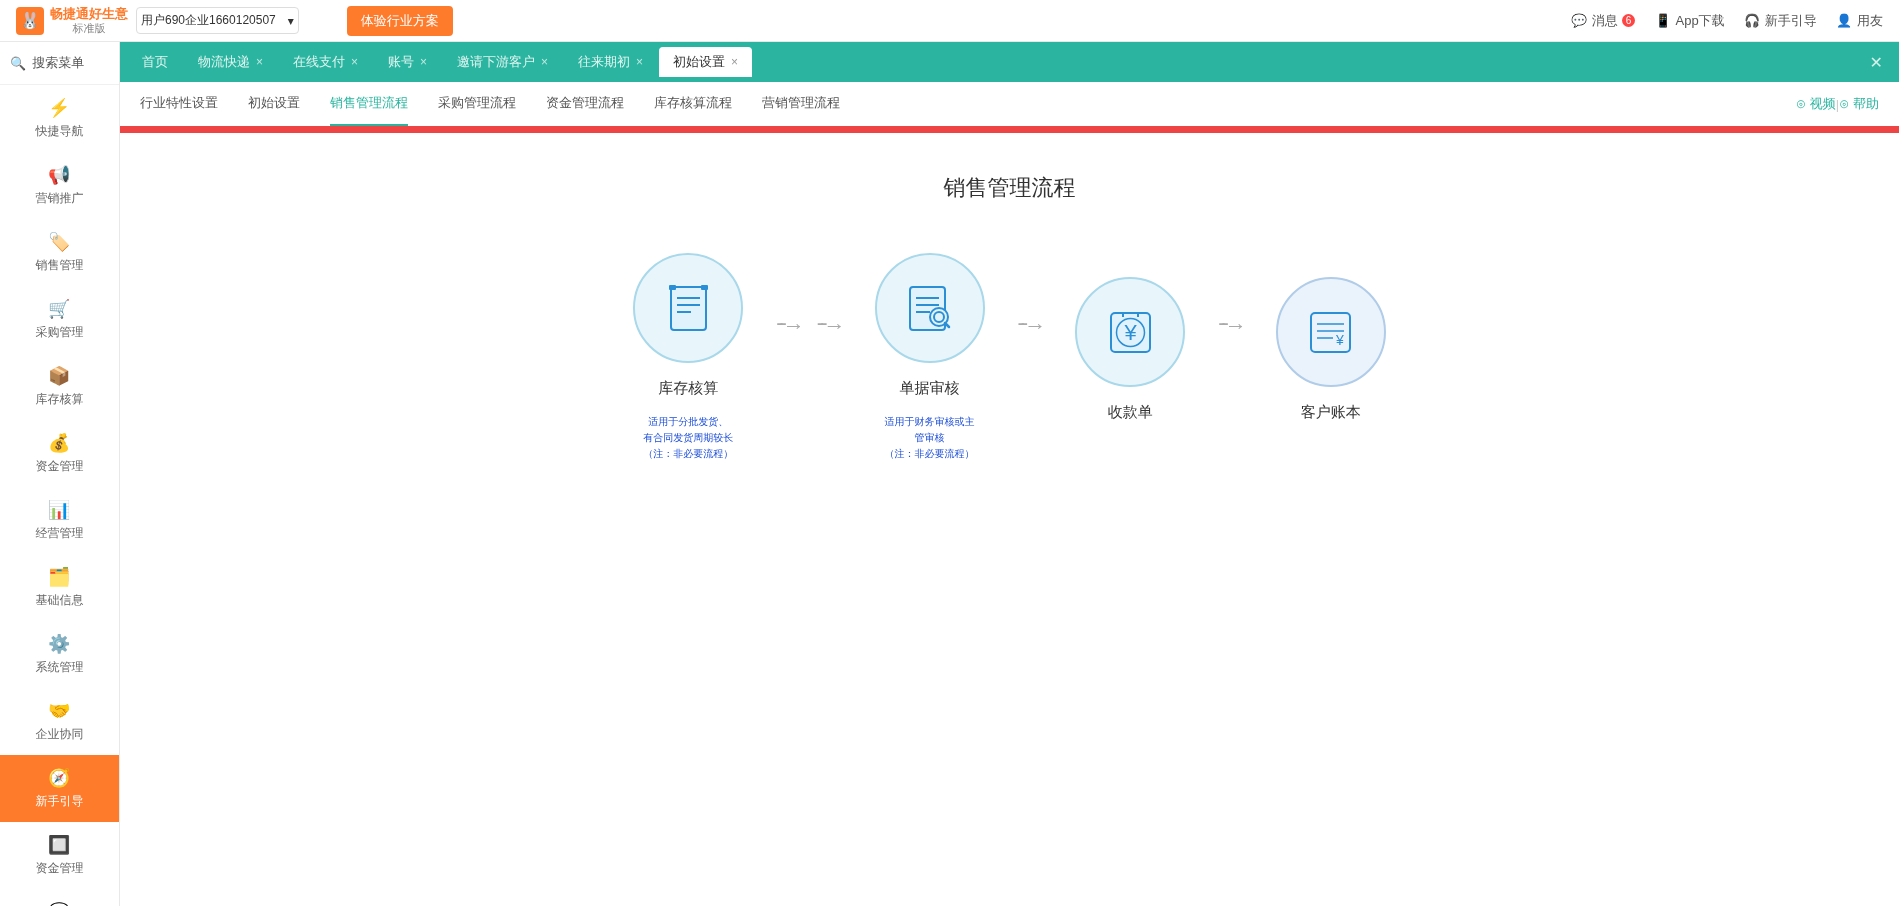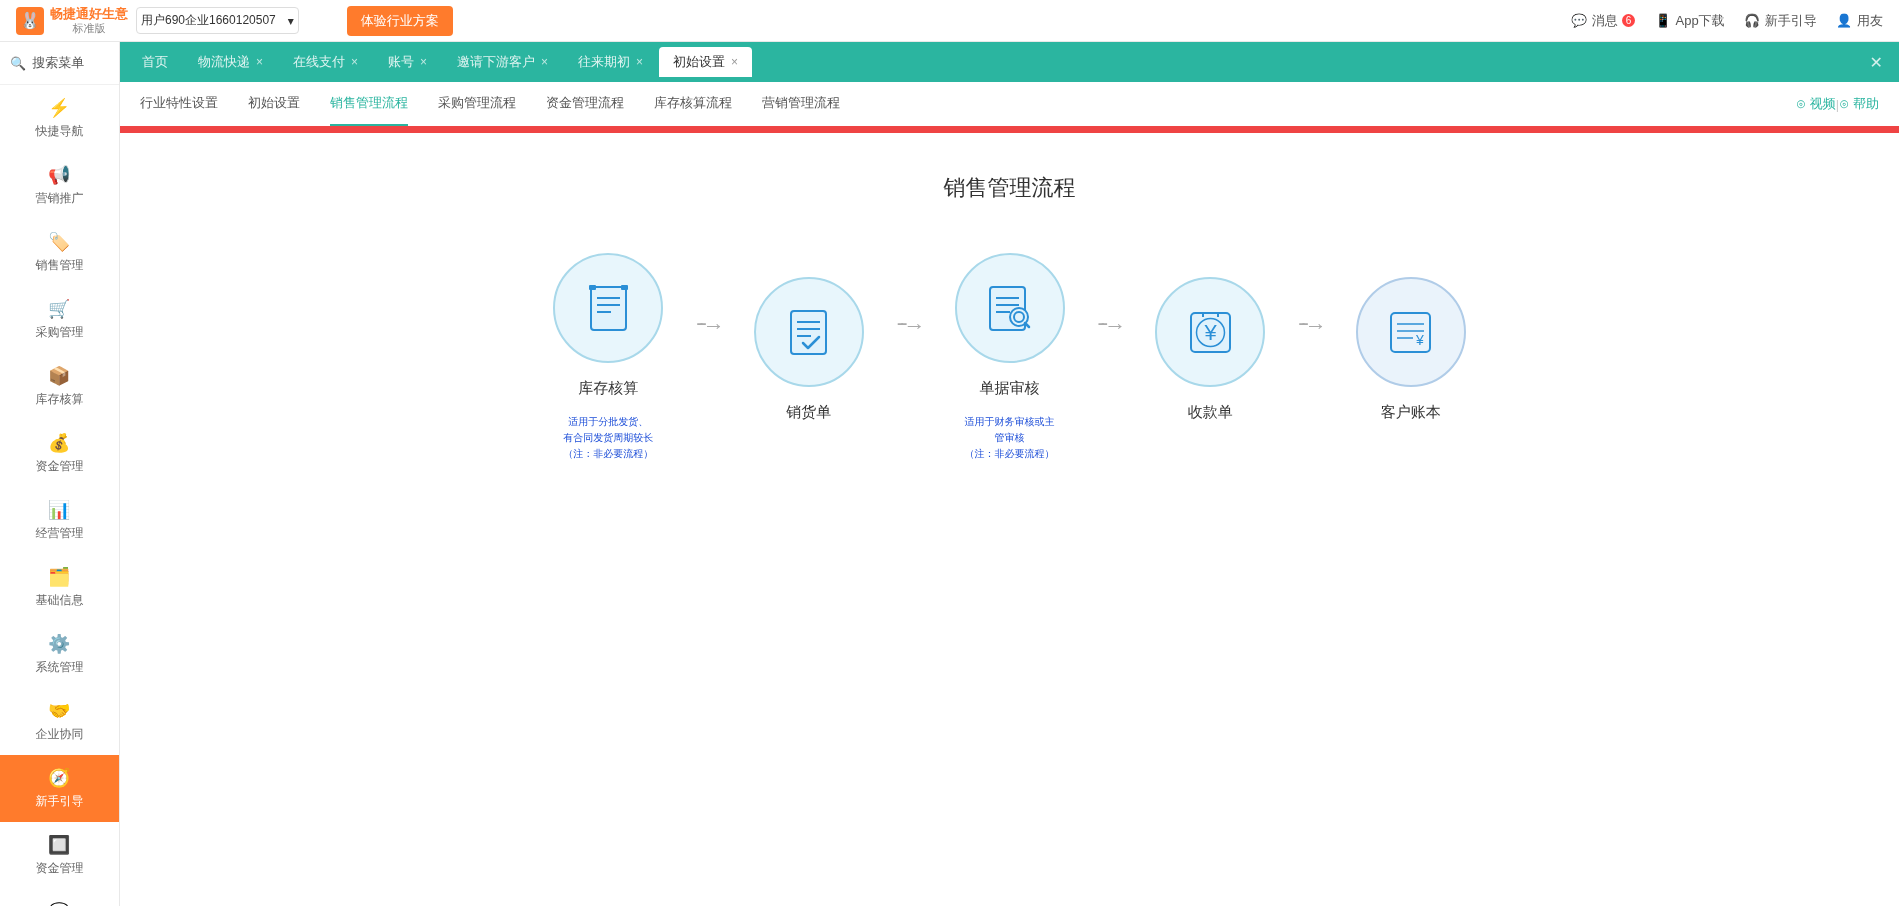--- a/index.html
+++ b/index.html
@@ -239,33 +239,20 @@
               <rect x="8" y="4" width="7" height="5" rx="1" fill="#2b8fd6"></rect>
               <rect x="40" y="4" width="7" height="5" rx="1" fill="#2b8fd6"></rect>
             </svg>
           </div>
           <div class="flow-label">库存核算</div>
           <div class="flow-desc">适用于分批发货、<br>有合同发货周期较长<br>（注：非必要流程）</div>
         </div>
 
         <div class="flow-arrow">--→</div>
 
-        <div class="flow-step">
-          <div class="flow-circle">
-            <svg width="55" height="55" viewBox="0 0 55 55" fill="none" xmlns="http://www.w3.org/2000/svg">
-              <rect x="10" y="6" width="35" height="43" rx="3" fill="#e0f2fc" stroke="#2b8fd6" stroke-width="2"></rect>
-              <line x1="16" y1="17" x2="39" y2="17" stroke="#2b8fd6" stroke-width="2"></line>
-              <line x1="16" y1="24" x2="39" y2="24" stroke="#2b8fd6" stroke-width="2"></line>
-              <line x1="16" y1="31" x2="30" y2="31" stroke="#2b8fd6" stroke-width="2"></line>
-              <path d="M22 38 L27 43 L38 32" stroke="#2b8fd6" stroke-width="2.5" fill="none" stroke-linecap="round" stroke-linejoin="round"></path>
-            </svg>
-          </div>
-          <div class="flow-label">销货单</div>
-          <div class="flow-desc"></div>
-        </div>
 
         <div class="flow-arrow">--→</div>
 
         <div class="flow-step">
           <div class="flow-circle">
             <svg width="55" height="55" viewBox="0 0 55 55" fill="none" xmlns="http://www.w3.org/2000/svg">
               <rect x="8" y="6" width="35" height="43" rx="3" fill="#e0f2fc" stroke="#2b8fd6" stroke-width="2"></rect>
               <line x1="14" y1="17" x2="37" y2="17" stroke="#2b8fd6" stroke-width="2"></line>
               <line x1="14" y1="24" x2="37" y2="24" stroke="#2b8fd6" stroke-width="2"></line>
               <line x1="14" y1="31" x2="28" y2="31" stroke="#2b8fd6" stroke-width="2"></line>

